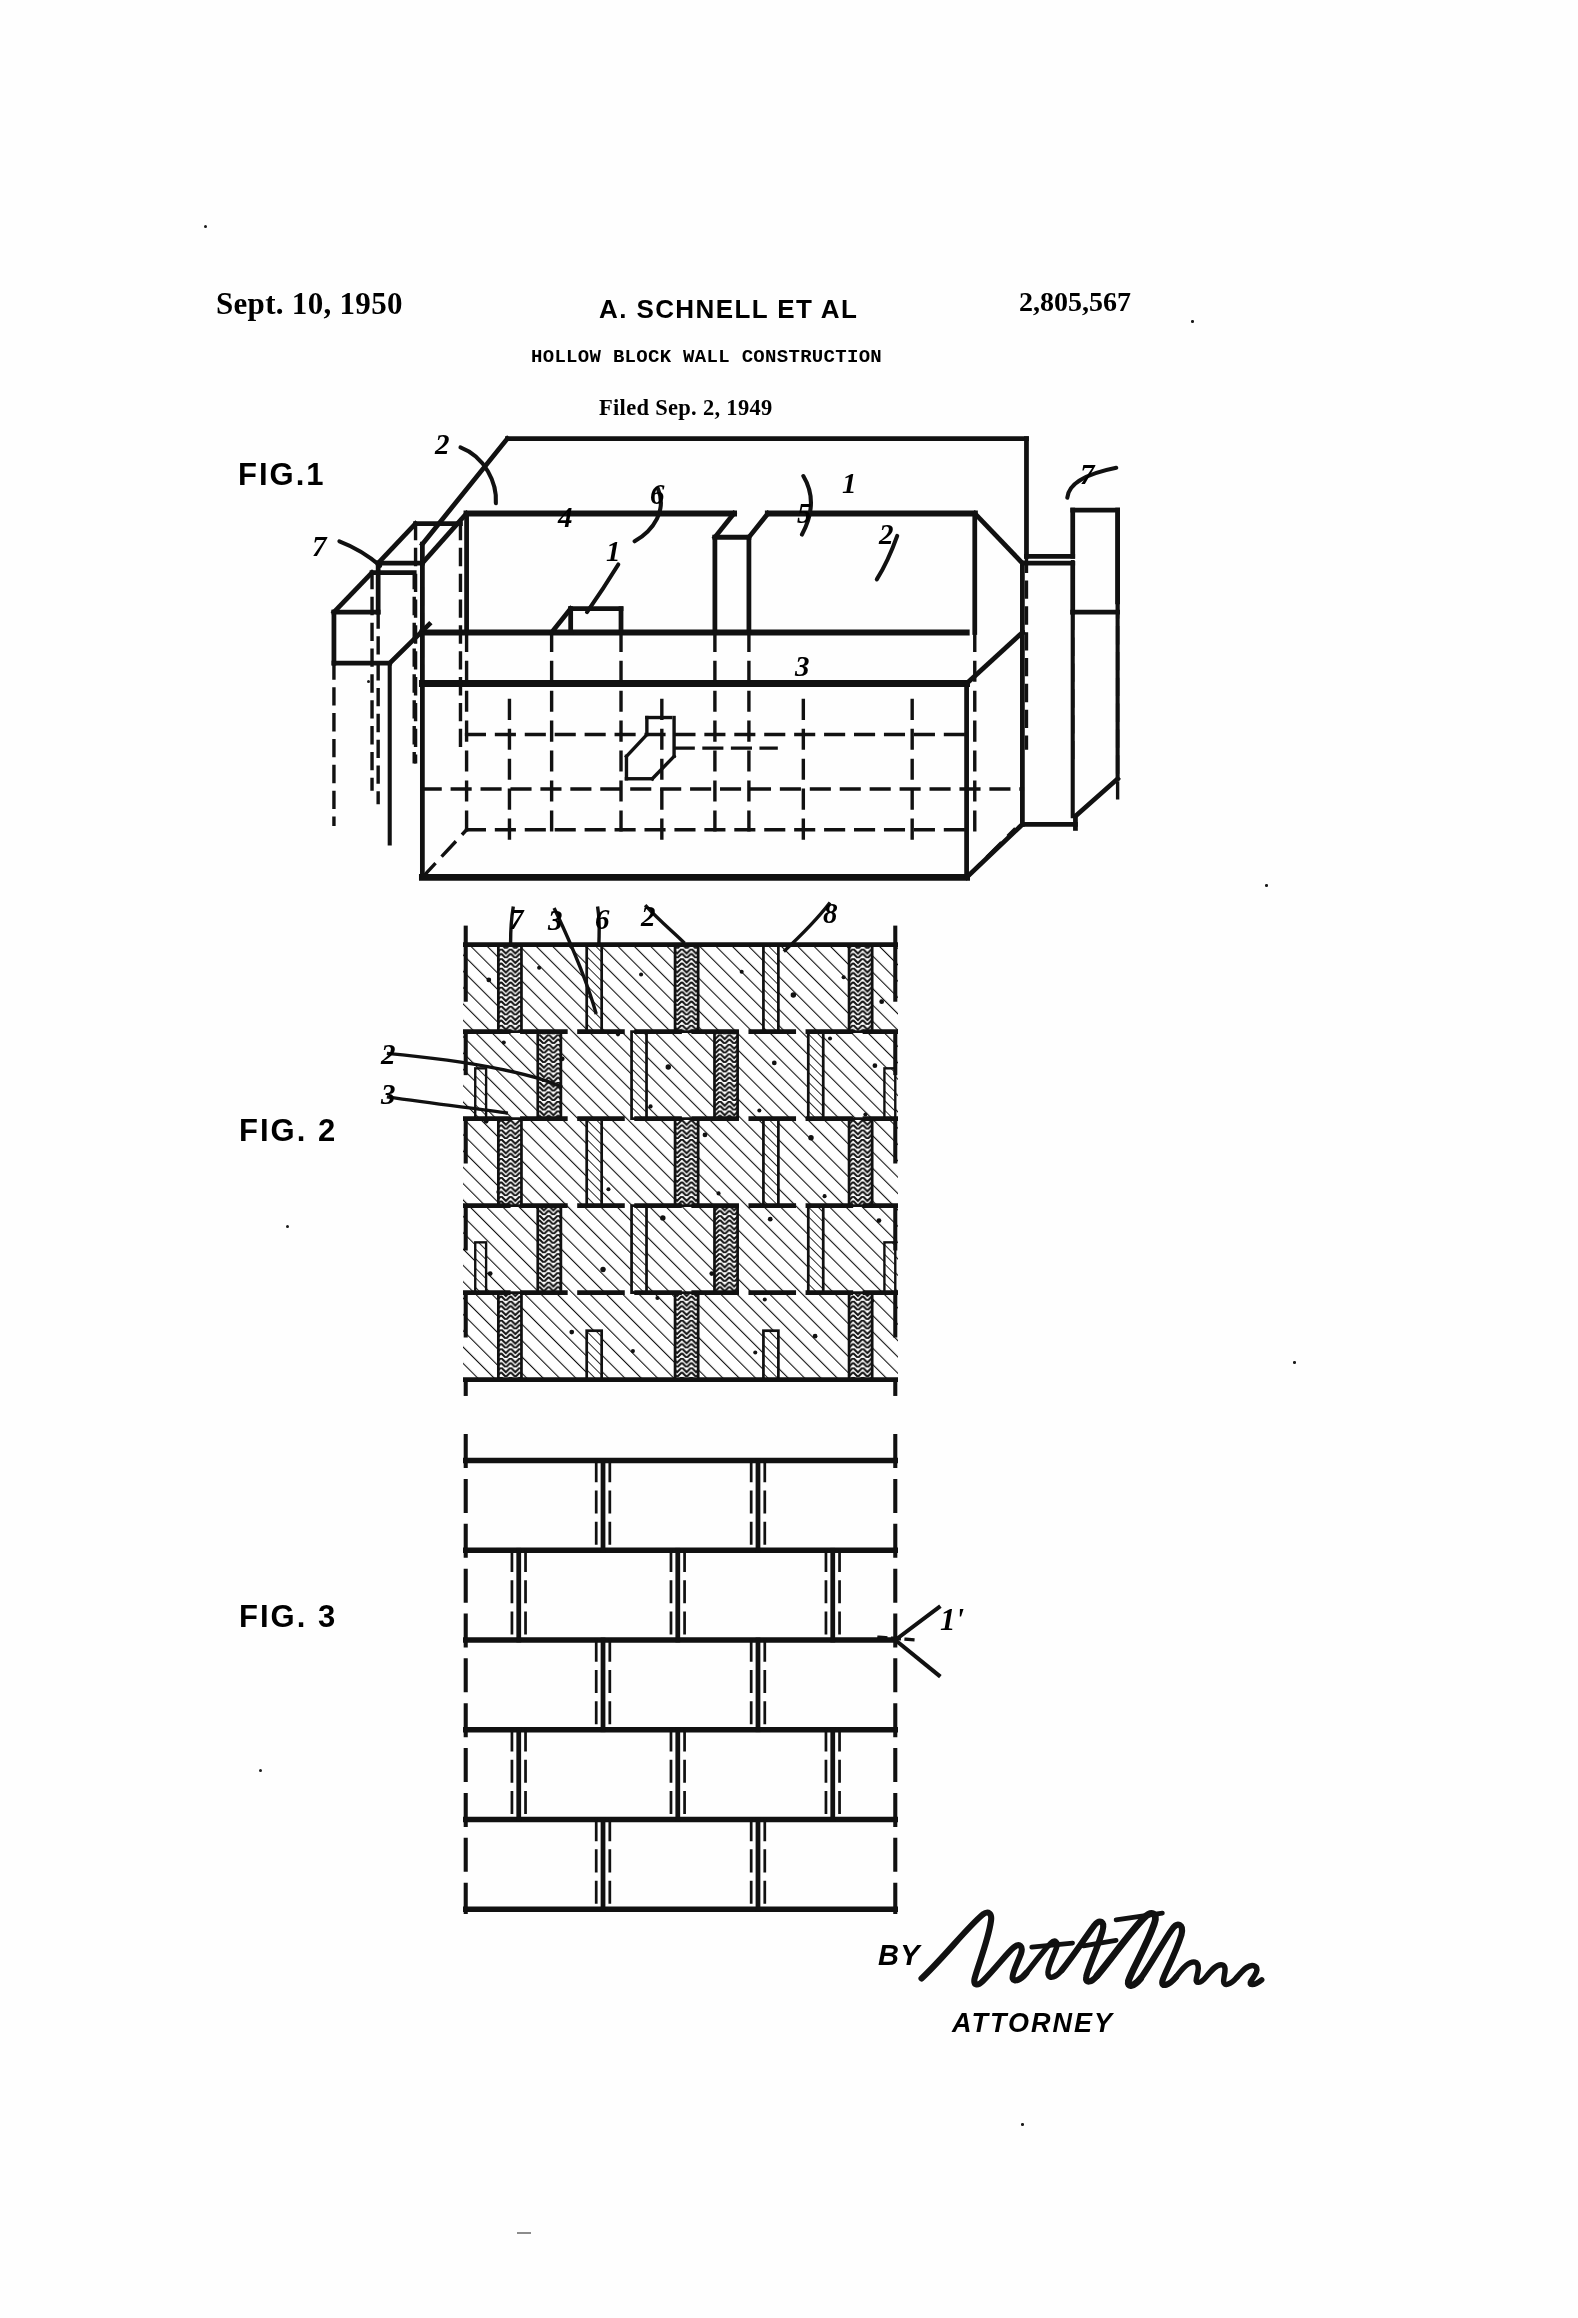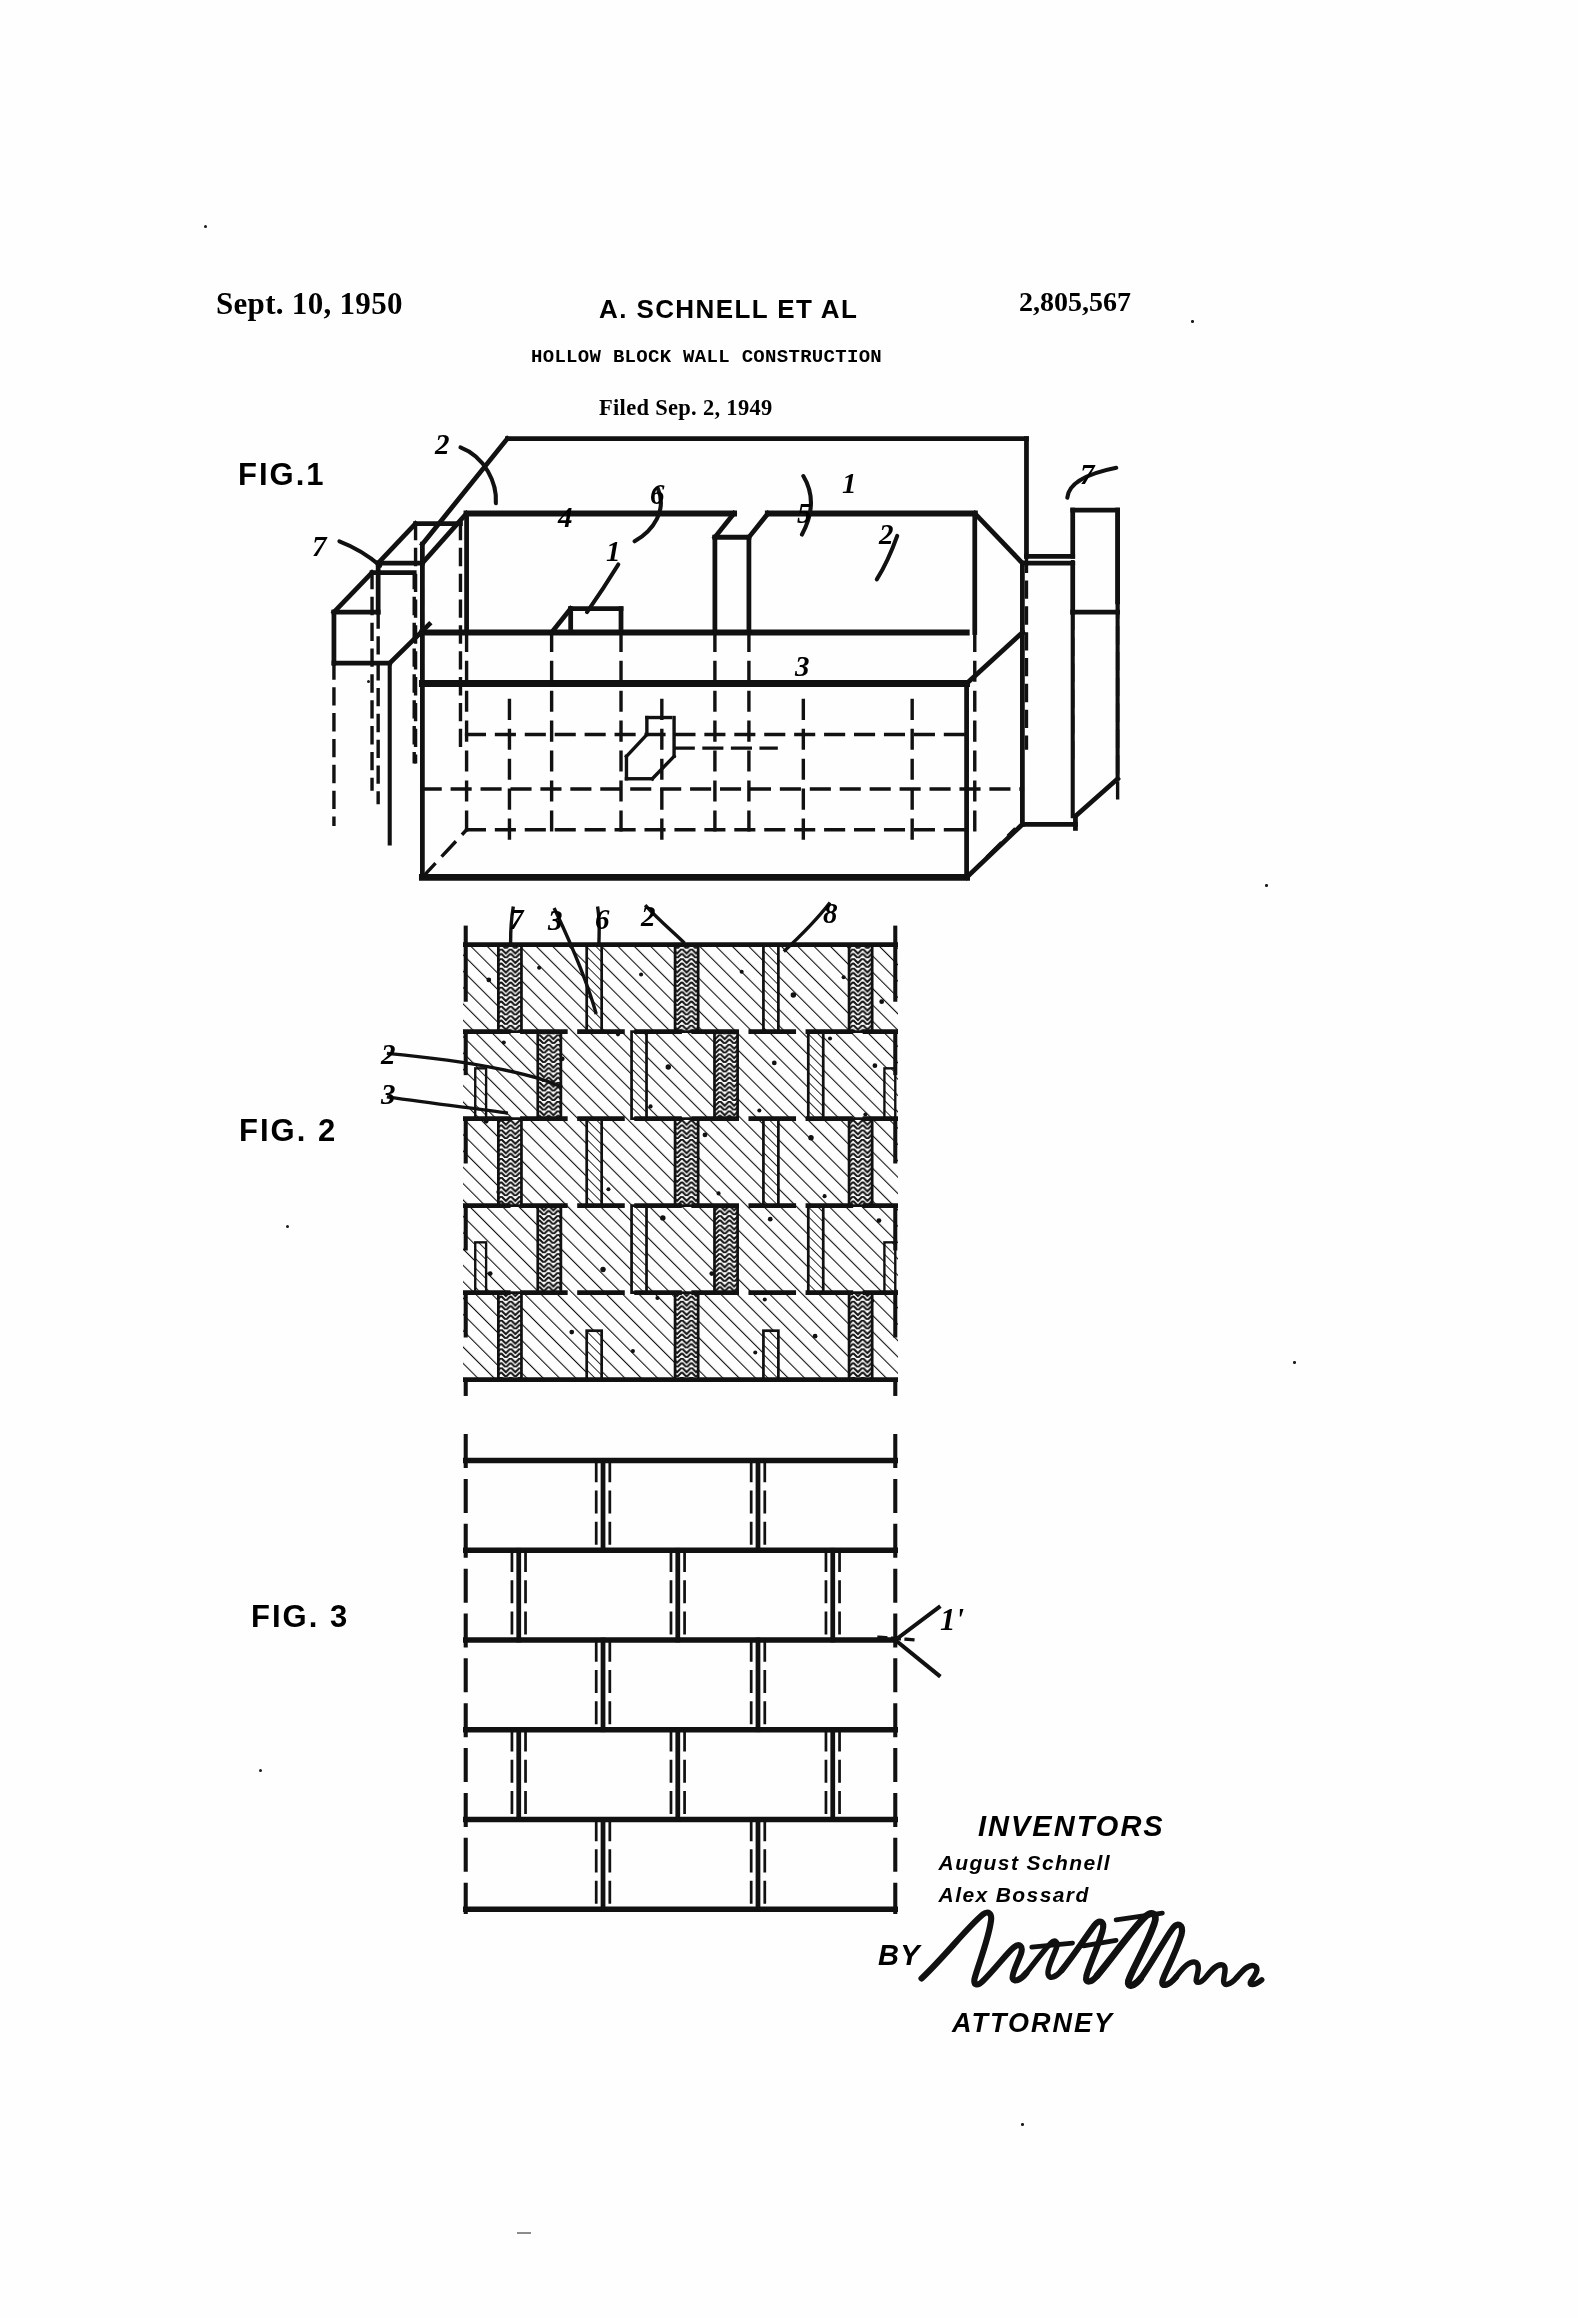--- a/index.html
+++ b/index.html
@@ -21,21 +21,21 @@
   .hdr-title{position:absolute;left:531px;top:346px;font-family:"Liberation Mono",monospace;
     font-weight:bold;font-size:19px;letter-spacing:0.3px;}
   .hdr-filed{position:absolute;left:599px;top:395px;font-family:"Liberation Serif",serif;
     font-weight:bold;font-size:22.5px;letter-spacing:0.3px;}
 
   
   .figlbl{position:absolute;font-family:"Liberation Sans",sans-serif;font-weight:bold;
     font-size:31px;letter-spacing:2px;}
   #fig1-label{left:238px;top:457px;}
   #fig2-label{left:239px;top:1113px;}
-  #fig3-label{left:239px;top:1599px;margin-left:12px;}
+  #fig3-label{left:239px;top:1599px;}
 
   
   .num{position:absolute;font-family:"Liberation Serif",serif;font-style:italic;
     font-weight:bold;font-size:29px;line-height:1;}
 
   
   svg{position:absolute;left:0;top:0;overflow:visible;}
   .figsvg{position:absolute;}
 
   
@@ -431,25 +431,20 @@
       </g>
 
       <path d="M636 300 L700 252" stroke-width="6"></path>
       <path d="M636 300 L700 352" stroke-width="6"></path>
       <path d="M612 296 L668 300" stroke-width="5" stroke-dasharray="10 10"></path>
     </g>
   </svg>
 
   <div class="num" style="left:940px;top:1604px;font-size:31px;">1'</div>
 
-  <div class="sig-wrap">
-    <div class="sig-inventors">INVENTORS</div>
-    <div class="sig-name">August Schnell</div>
-    <div class="sig-name">Alex Bossard</div>
-  </div>
 
   <div class="sig-by">BY</div>
 
   <svg class="sig-svg" width="381" height="116" viewBox="0 0 560 170">
     <g fill="none" stroke="#111" stroke-linecap="round" stroke-linejoin="round">
       <path d="M14 118 C 48 86, 80 44, 104 24 C 112 18, 118 22, 116 34
                C 112 62, 98 96, 92 118 C 90 128, 96 130, 104 122
                C 124 102, 140 80, 150 72 C 158 66, 164 70, 160 82
                C 154 98, 146 112, 148 118 C 150 124, 160 120, 168 110" stroke-width="9"></path>
       <path d="M168 110 C 182 92, 196 74, 204 66 C 210 60, 216 64, 212 74

